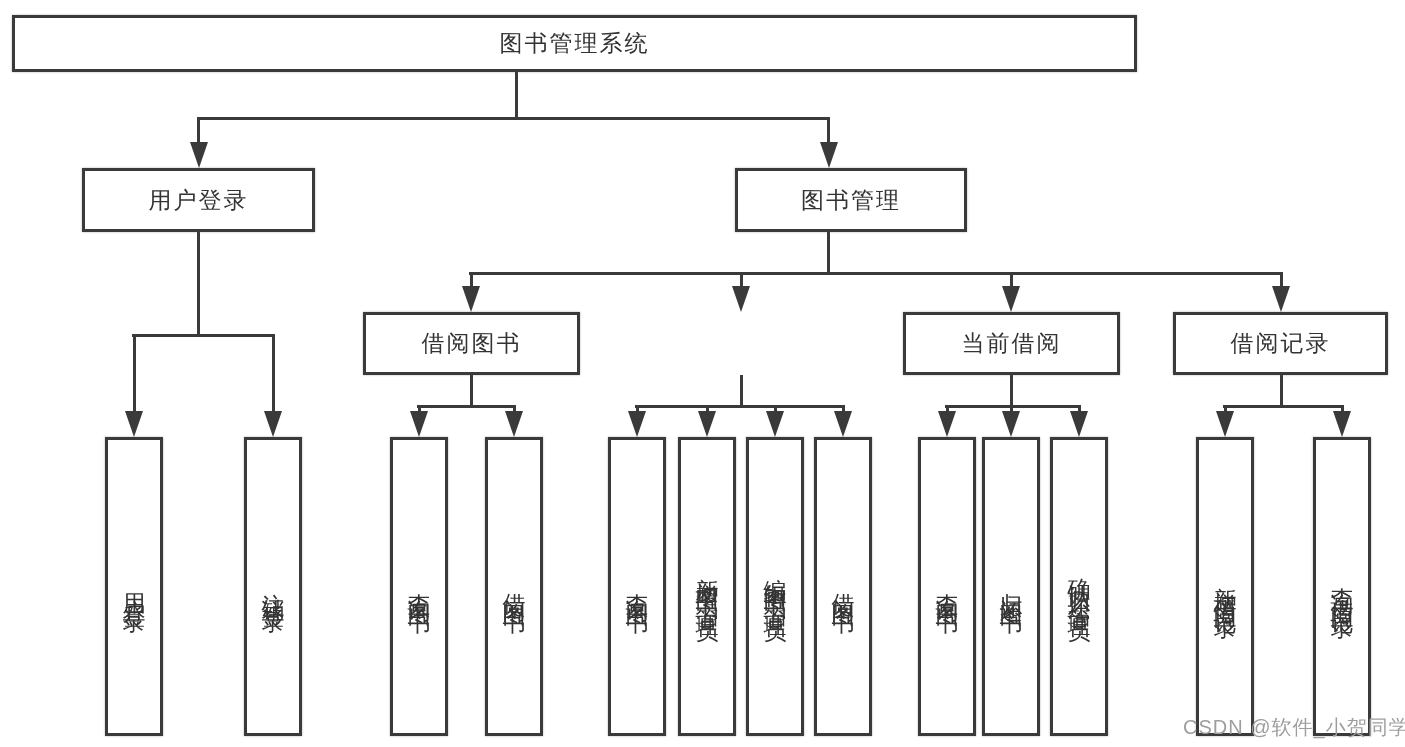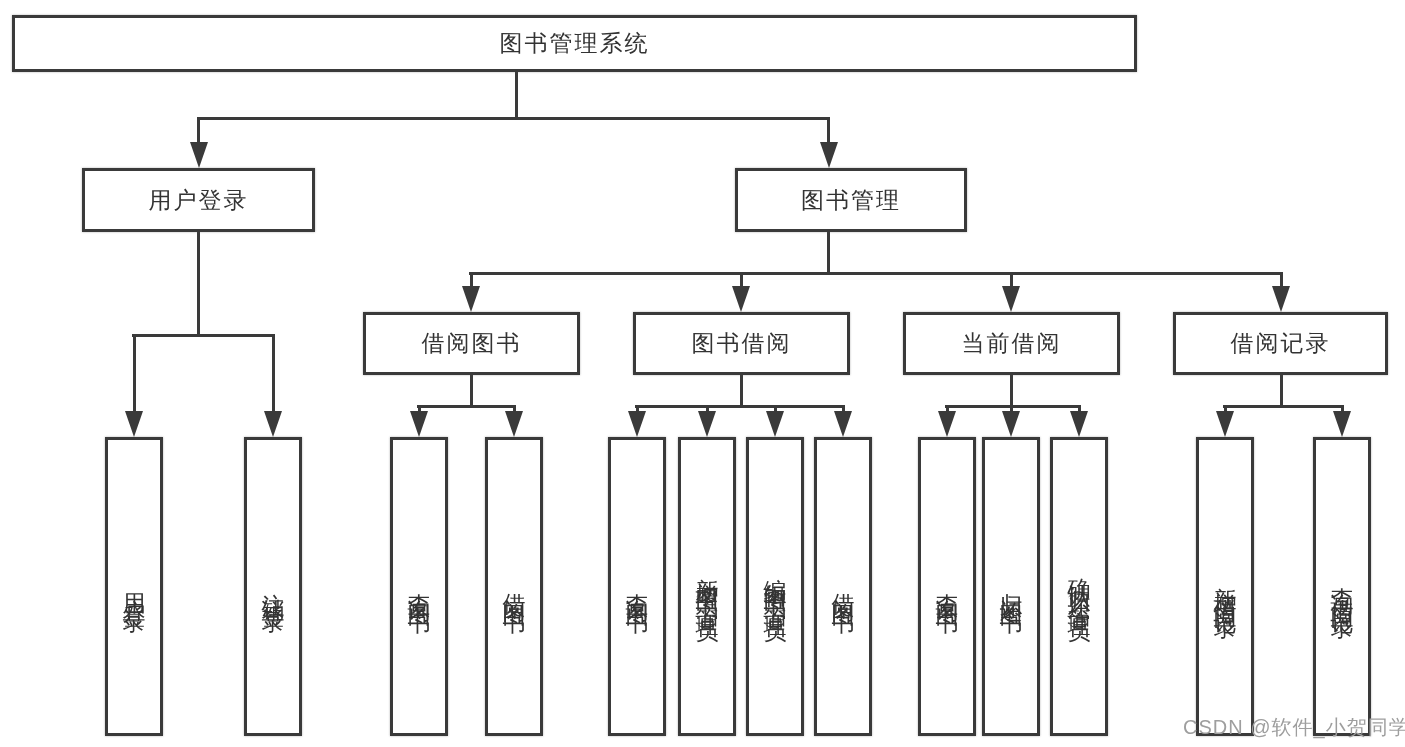--- a/index.html
+++ b/index.html
@@ -100,23 +100,20 @@
   <div class="box" style="left:82px;top:168px;width:233px;height:64px">
     <span>用户登录</span>
   </div>
   <div class="box" style="left:735px;top:168px;width:232px;height:64px">
     <span>图书管理</span>
   </div>
 
   <div class="box" style="left:363px;top:312px;width:217px;height:63px">
     <span>借阅图书</span>
   </div>
-  <div class="box" style="left:633px;top:312px;width:217px;height:63px">
-    <span>图书借阅</span>
-  </div>
   <div class="box" style="left:903px;top:312px;width:217px;height:63px">
     <span>当前借阅</span>
   </div>
   <div class="box" style="left:1173px;top:312px;width:215px;height:63px">
     <span>借阅记录</span>
   </div>
 
   <div class="box leaf" style="left:105px;top:437px;width:58px;height:299px">
     <span class="vtext">用户登录</span>
   </div>

